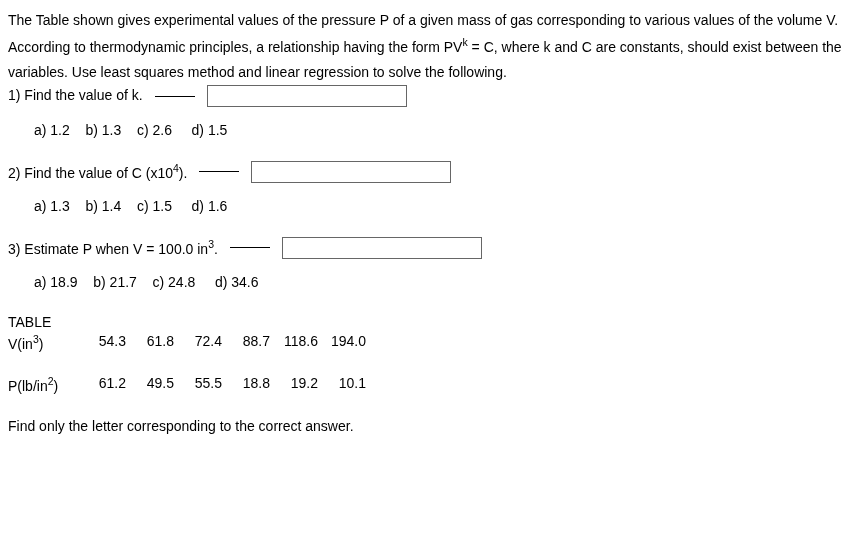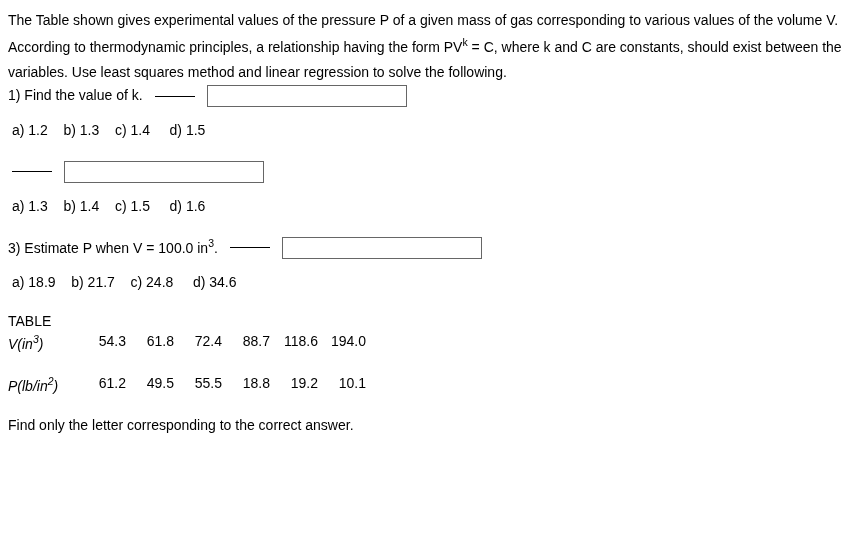--- a/index.html
+++ b/index.html
@@ -34,40 +34,39 @@
     .input-box {
       border: 1px solid #666;
       height: 22px;
       width: 200px;
       box-sizing: border-box;
       padding: 2px 4px;
       font-family: inherit;
       font-size: inherit;
     }
     .options-row {
-      margin-left: 4px;
+      margin-left: 26px;
       margin-bottom: 20px;
       display: flex;
       gap: 2px;
     }
     .opt {
       white-space: pre;
     }
     .table-section {
       margin-top: 4px;
     }
     .table-label {
     }
     .data-row {
       display: flex;
       margin-bottom: 20px;
     }
     .data-label {
       width: 70px;
-      font-style: italic;
     }
     .data-cell {
       width: 48px;
       text-align: right;
     }
     .final-note {
       margin-top: 4px;
     }
   </style>
 </head>
@@ -80,26 +79,29 @@
 <div class="question-row">
   <span>1) Find the value of k.</span>
   <span class="blank-line"></span>
   <input type="text" class="input-box" style="">
 </div>
 <div class="options-row">
   <span class="opt">a) 1.2</span>
     <span class="opt">   </span>
   <span class="opt">b) 1.3</span>
     <span class="opt">   </span>
-  <span class="opt">c) 1.4</span>
+  <span class="opt">c) 2.6</span>
     <span class="opt">    </span>
   <span class="opt">d) 1.5</span>
 </div>
 
 <div class="question-row">
+  <span>
+    <span>2) Find the value of C (x10</span><sup>4</sup><span>).</span>
+  </span>
   <span class="blank-line"></span>
   <input type="text" class="input-box" style="">
 </div>
 <div class="options-row">
   <span class="opt">a) 1.3</span>
     <span class="opt">   </span>
   <span class="opt">b) 1.4</span>
     <span class="opt">   </span>
   <span class="opt">c) 1.5</span>
     <span class="opt">    </span>

